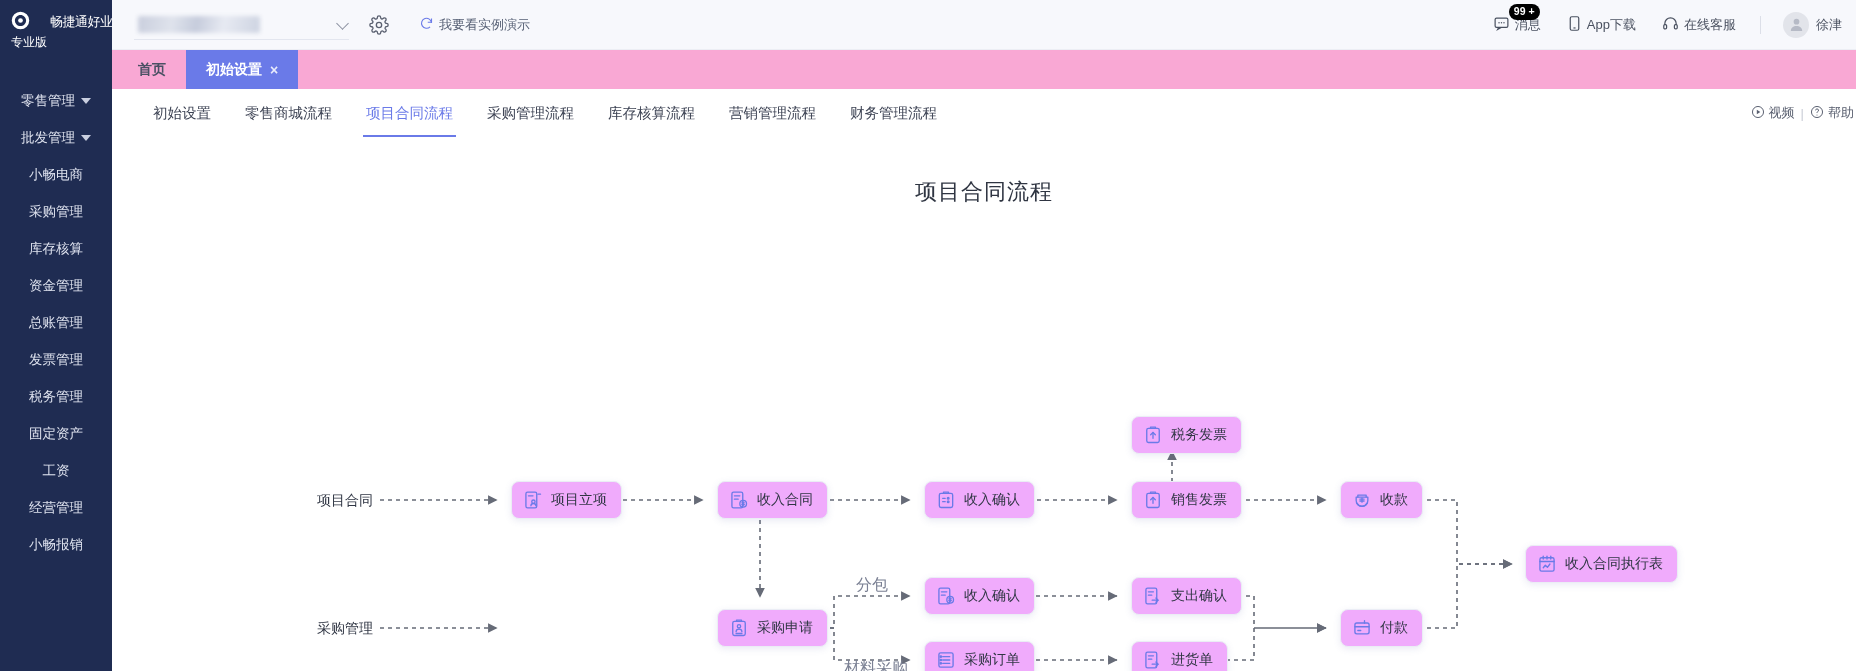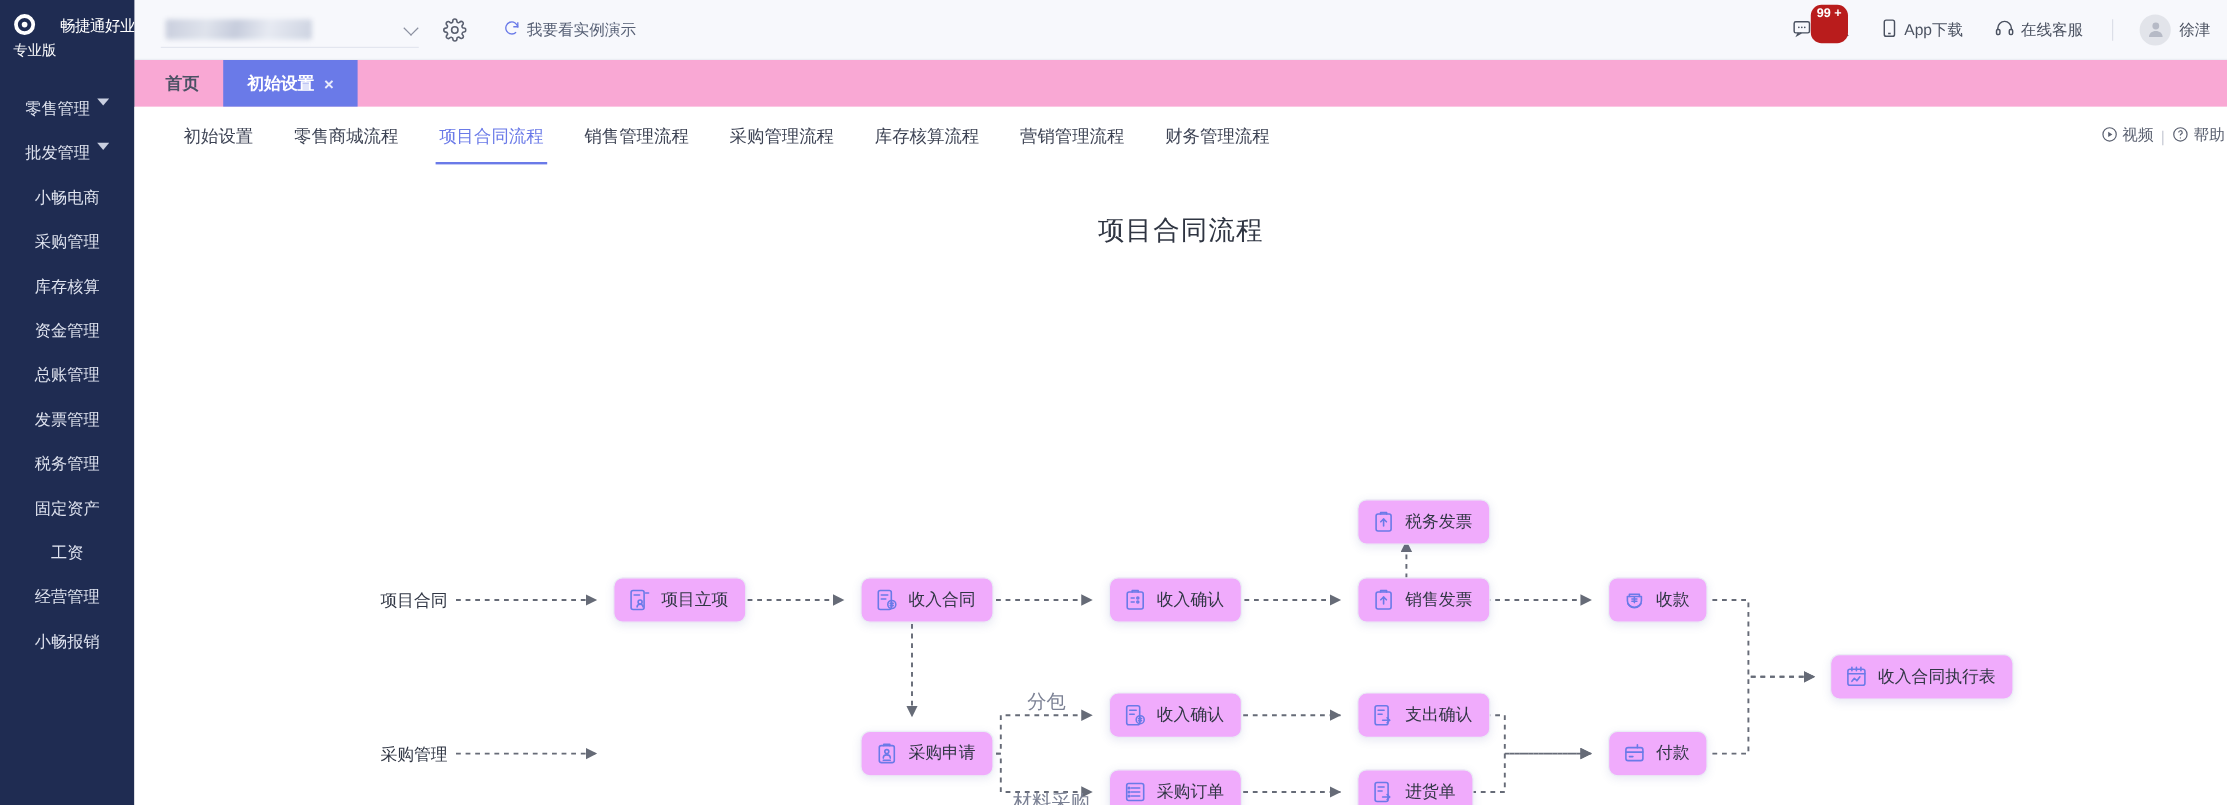--- a/index.html
+++ b/index.html
@@ -18,21 +18,21 @@
   .logo-block { height: 66px; padding: 10px 8px 0 10px; position: relative; }
   .logo-row { display: flex; align-items: flex-end; gap: 19px; }
   .logo-mark {
     width: 21px; height: 21px; flex: 0 0 21px;
     display: flex; align-items: center; justify-content: center;
   }
   .logo-text { font-size: 13px; color: #ffffff; letter-spacing: -0.5px; white-space: nowrap; }
   .logo-sub { font-size: 12px; color: #ffffff; margin-top: 3px; padding-left: 1px; }
   .nav { padding-top: 16px; }
   .nav-item {
-    height: 37px; display: flex; align-items: flex-start; justify-content: center;
+    height: 37px; display: flex; align-items: center; justify-content: center;
     color: #dfe3ef; font-size: 13.5px; cursor: pointer; gap: 6px; position: relative;
   }
   .caret-down {
     width: 0; height: 0; border-left: 5px solid transparent;
     border-right: 5px solid transparent; border-top: 6px solid #c9cfe0;
   }
 
   
   .right { flex: 1 1 auto; display: flex; flex-direction: column; min-width: 0; }
 
@@ -59,22 +59,22 @@
   .demo-link {
     margin-left: 30px; display: flex; align-items: center; gap: 5px;
     color: #576075; font-size: 13px; cursor: pointer;
   }
   .hdr-spacer { flex: 1 1 auto; }
   .hdr-item {
     display: flex; align-items: center; gap: 5px; color: #4a5160;
     font-size: 13px; margin-left: 26px; position: relative; cursor: pointer; white-space: nowrap;
   }
   .badge {
-    position: absolute; left: 16px; top: -11px; background: #b91c1c; color: #fff;
-    font-size: 10.5px; line-height: 15px; height: 32px; padding: 0 5px;
+    position: absolute; left: 16px; top: -11px; background: #000000; color: #fff;
+    font-size: 10.5px; line-height: 15px; height: 16px; padding: 0 5px;
     border-radius: 9px; font-weight: bold;
   }
   .hdr-divider { width: 1px; height: 18px; background: #dcdfe8; margin-left: 24px; }
   .avatar {
     width: 26px; height: 26px; border-radius: 50%; background: #e2e4ea;
     display: flex; align-items: center; justify-content: center; margin-left: 22px;
   }
   .user-name { color: #4a5160; font-size: 13px; margin-left: 7px; white-space: nowrap; }
 
   
@@ -283,23 +283,20 @@
       <div class="subnav">
         <div id="subnav-tabs" style="display:flex;align-items:center">
             <div class="subtab">
               <span>初始设置</span>
             </div>
             <div class="subtab">
               <span>零售商城流程</span>
             </div>
             <div class="subtab active">
               <span>项目合同流程</span>
-            </div>
-            <div class="subtab">
-              <span>销售管理流程</span>
             </div>
             <div class="subtab">
               <span>采购管理流程</span>
             </div>
             <div class="subtab">
               <span>库存核算流程</span>
             </div>
             <div class="subtab">
               <span>营销管理流程</span>
             </div>

